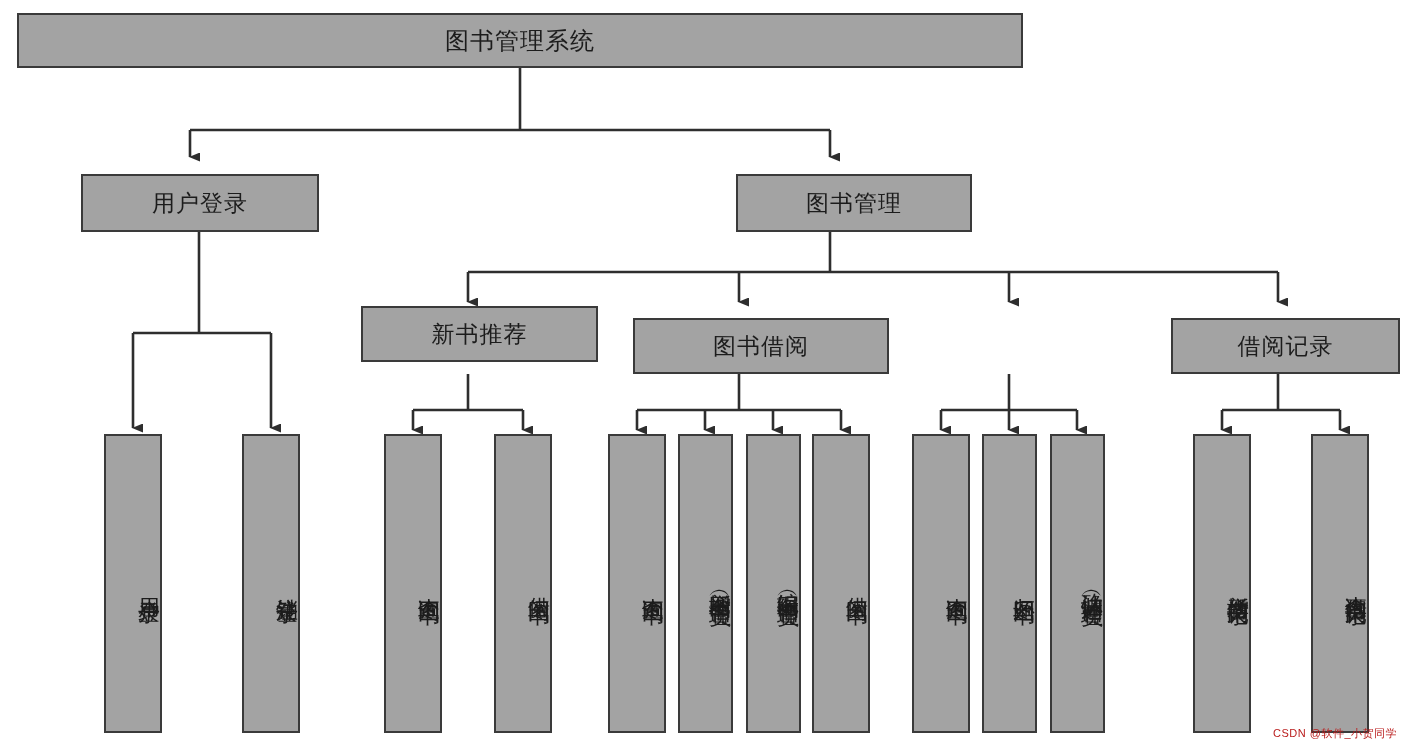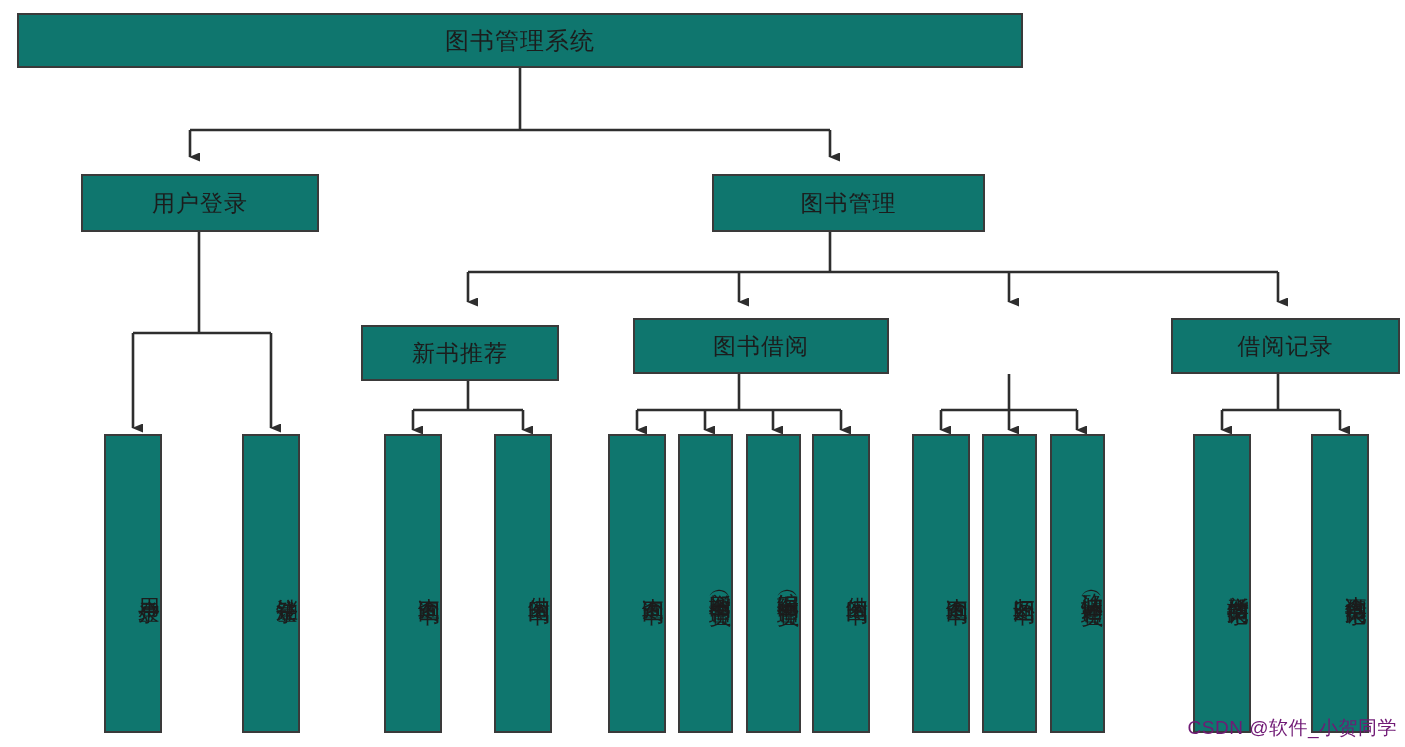--- a/index.html
+++ b/index.html
@@ -21,21 +21,21 @@
   #edge-layer {
     position: absolute;
     left: 0;
     top: 0;
     width: 1405px;
     height: 747px;
   }
   .node {
     position: absolute;
     box-sizing: border-box;
-    background: #0f766e;
+    background: #a3a3a3;
     border: 2.5px solid #3a3a3a;
     display: flex;
     align-items: center;
     justify-content: center;
     color: #1c1c1c;
   }
   .node-h {
     font-size: 23px;
     letter-spacing: 1px;
     white-space: nowrap;
@@ -51,22 +51,22 @@
     align-items: flex-start;
     justify-content: center;
   }
   .node-root {
     font-size: 24px;
   }
   #watermark {
     position: absolute;
     right: 8px;
     bottom: 6px;
-    font-size: 19px;
-    color: #701a75;
+    font-size: 11px;
+    color: #b91c1c;
     letter-spacing: 0.5px;
     white-space: nowrap;
     pointer-events: none;
   }
 </style>
 </head>
 <body>
 
 <div id="diagram-root">
 
@@ -116,23 +116,23 @@
       <path d="M1278,374 L1278,410"></path>
       <path d="M1222,410 L1340,410"></path>
       <path d="M1222,410 L1222,430" marker-end="url(#arrow)"></path>
       <path d="M1340,410 L1340,430" marker-end="url(#arrow)"></path>
     </g>
   </svg>
 
   <div class="node node-h node-root" style="left:17px; top:13px; width:1006px; height:55px;">图书管理系统</div>
 
   <div class="node node-h" style="left:81px; top:174px; width:238px; height:58px;">用户登录</div>
-  <div class="node node-h" style="left:712px; top:174px; width:273px; height:58px;">图书管理</div>
+  <div class="node node-h" style="left:736px; top:174px; width:236px; height:58px;">图书管理</div>
 
-  <div class="node node-h" style="left:361px; top:325px; width:198px; height:56px;">新书推荐</div>
+  <div class="node node-h" style="left:361px; top:306px; width:237px; height:56px;">新书推荐</div>
   <div class="node node-h" style="left:633px; top:318px; width:256px; height:56px;">图书借阅</div>
   <div class="node node-h" style="left:1171px; top:318px; width:229px; height:56px;">借阅记录</div>
 
   <div class="node node-v" style="left:104px; top:434px; width:58px; height:299px;">用户登录</div>
   <div class="node node-v" style="left:242px; top:434px; width:58px; height:299px;">注销登录</div>
 
   <div class="node node-v" style="left:384px; top:434px; width:58px; height:299px;">查询图书</div>
   <div class="node node-v" style="left:494px; top:434px; width:58px; height:299px;">借阅图书</div>
 
   <div class="node node-v" style="left:608px; top:434px; width:58px; height:299px;">查询图书</div>

